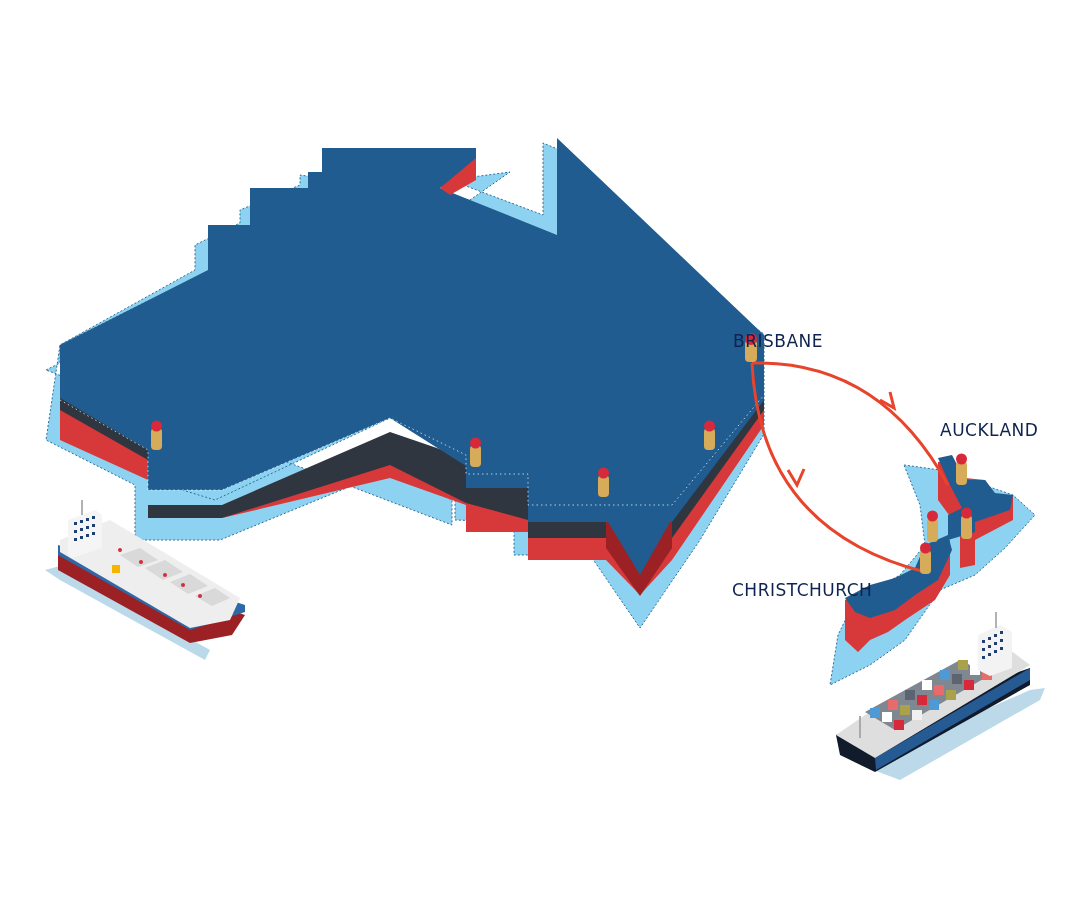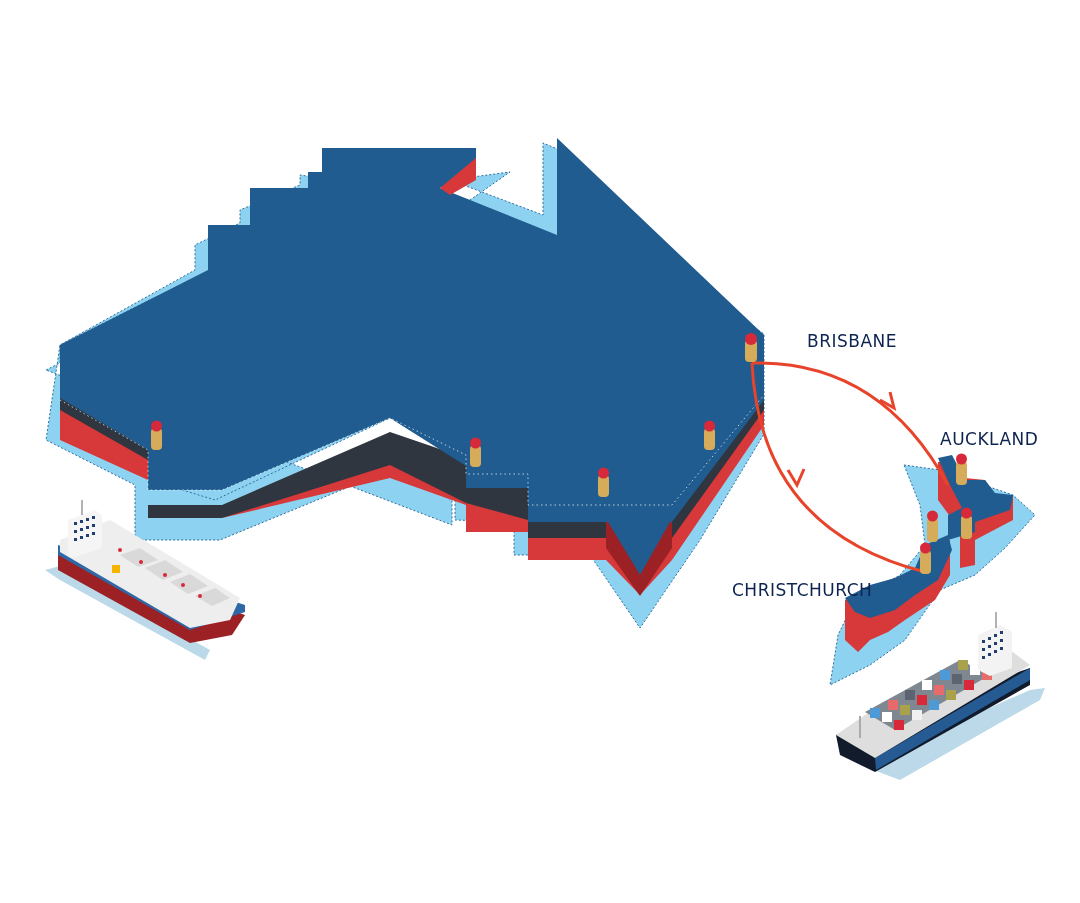--- a/index.html
+++ b/index.html
@@ -166,15 +166,15 @@
       <rect x="982" y="656" width="3" height="3"></rect>
         <rect x="988" y="653" width="3" height="3"></rect>
         <rect x="994" y="650" width="3" height="3"></rect>
         <rect x="1000" y="647" width="3" height="3"></rect>
     </g>
     <line x1="996" y1="612" x2="996" y2="628" stroke="#999" stroke-width="1.5"></line>
     <line x1="860" y1="716" x2="860" y2="738" stroke="#aaa" stroke-width="2"></line>
   </g>
 </svg>
 
-<div class="city-label" style="left:807px; top:331px;">BRISBANE</div>
-<div class="city-label" style="left:940px; top:429px;">AUCKLAND</div>
+<div class="city-label" style="left:733px; top:331px;">BRISBANE</div>
+<div class="city-label" style="left:940px; top:420px;">AUCKLAND</div>
 <div class="city-label" style="left:732px; top:580px;">CHRISTCHURCH</div>
 
 </body></html>

